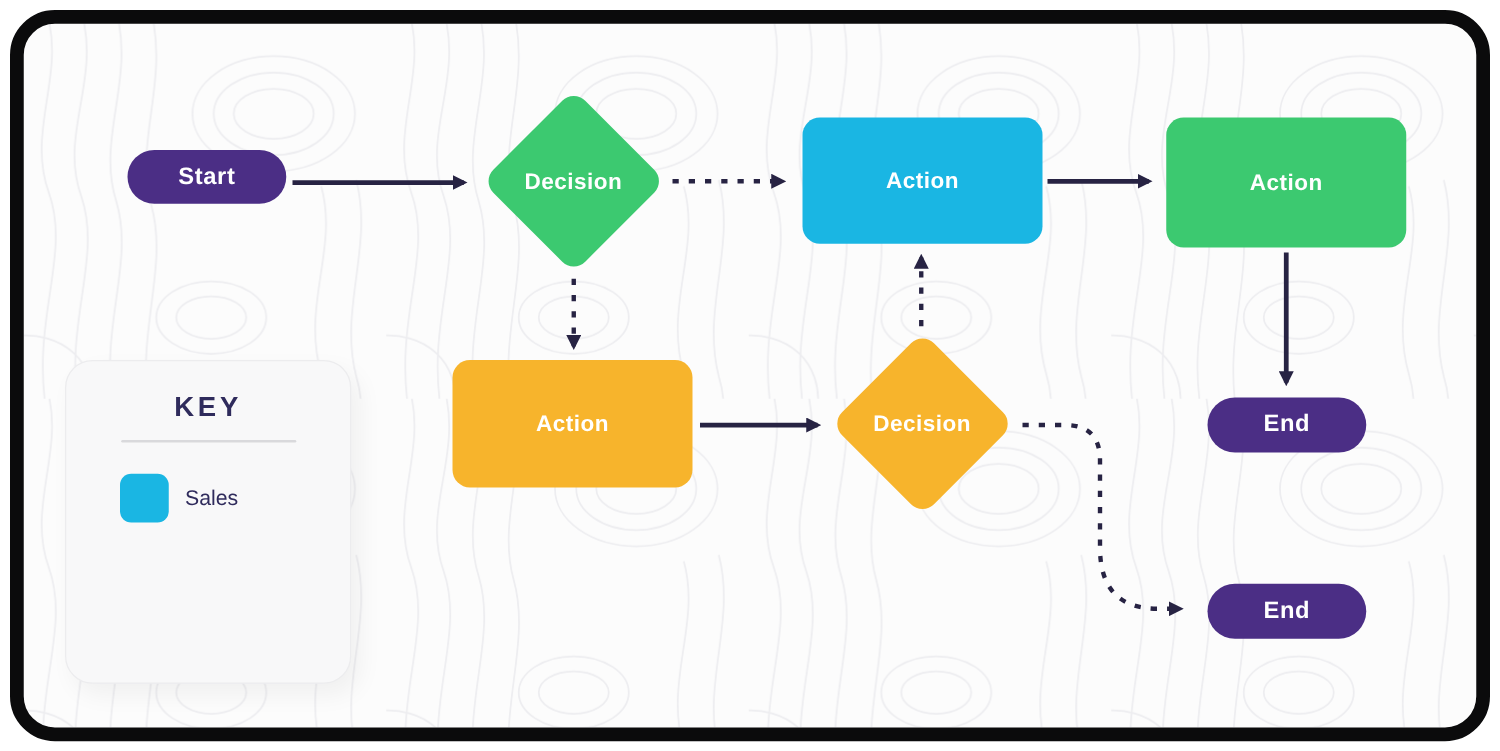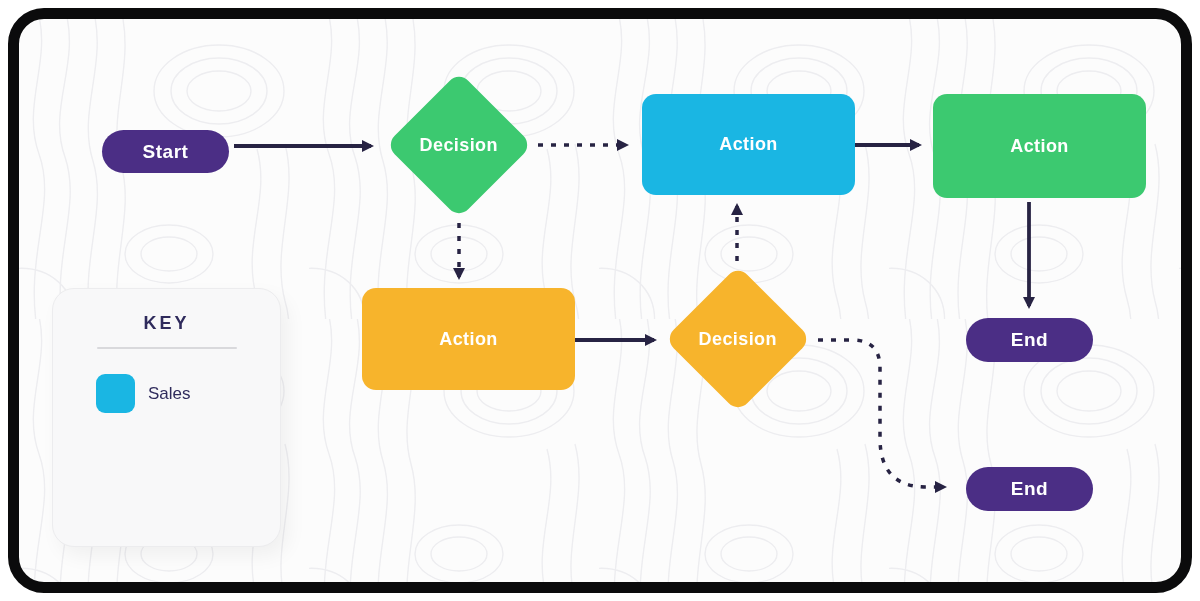--- a/index.html
+++ b/index.html
@@ -11,34 +11,34 @@
   .texture-wrap svg{display:block;width:100%;height:100%;}
   
   .frame-border{position:absolute;left:8px;top:8px;right:8px;bottom:8px;
                 border:11px solid #0b0b0c;border-radius:36px;pointer-events:none;z-index:5;}
   
   .edges{position:absolute;left:0;top:0;z-index:2;}
   
   .node{position:absolute;display:flex;align-items:center;justify-content:center;
         color:#ffffff;font-weight:bold;z-index:3;box-sizing:border-box;}
   .pill{width:127px;height:43px;border-radius:22px;background:#4b2e85;font-size:19px;letter-spacing:.5px;}
-  .box{width:213px;height:101px;border-radius:14px;font-size:18px;letter-spacing:.4px;}
+  .box{width:192px;height:101px;border-radius:14px;font-size:18px;letter-spacing:.4px;}
   .box-sales{background:#1ab6e3;}
   .box-marketing{background:#3cc970;}
   .box-operations{background:#f7b42c;}
   .diamond{position:absolute;width:104px;height:104px;border-radius:13px;
            transform:rotate(45deg);z-index:3;display:flex;align-items:center;justify-content:center;}
   .diamond-marketing{background:#3cc970;}
   .diamond-operations{background:#f7b42c;}
   .dtext{transform:rotate(-45deg);color:#fff;font-weight:bold;font-size:18px;letter-spacing:.4px;white-space:nowrap;}
   
   .key{position:absolute;left:52px;top:288px;width:229px;height:259px;z-index:3;
        background:#f8f8f9;border:1px solid #ececee;border-radius:22px;
        box-shadow:7px 9px 20px rgba(0,0,0,0.05);box-sizing:border-box;}
-  .key-title{margin:24px 0 5px 0;text-align:center;font-size:18px;font-weight:bold;
+  .key-title{margin:24px 0 5px 0;text-align:center;font-size:22px;font-weight:bold;
              letter-spacing:3px;color:#2f2b5c;}
   .key-divider{width:140px;height:2px;background:#d9d9dc;margin:13px auto 0 auto;border-radius:1px;}
   .key-items{margin:25px 0 0 43px;display:flex;flex-direction:column;gap:15px;}
   .key-item{display:flex;align-items:center;}
   .sw{width:39px;height:39px;border-radius:9px;flex:0 0 auto;}
   .sw-sales{background:#1ab6e3;}
   .sw-operations{background:#f7b42c;}
   .sw-marketing{background:#3cc970;}
   .key-label{margin-left:13px;font-size:17px;color:#2f2b5c;font-weight:500;}
 </style>
@@ -85,21 +85,21 @@
       <path d="M459,223 V277" stroke-width="3.5" stroke-dasharray="5 8" marker-end="url(#ah)"></path>
       <path d="M560,340 H654" stroke-width="3.8" marker-end="url(#ah)"></path>
       <path d="M737,261 V206" stroke-width="3.5" stroke-dasharray="5 8" marker-end="url(#ah)"></path>
       <path d="M1029,202 V306" stroke-width="3.8" marker-end="url(#ah)"></path>
       <path d="M818,340 H852 Q880,340 880,368 V438 Q880,487 926,487 H944" stroke-width="3.5" stroke-dasharray="5 8" marker-end="url(#ah)"></path>
     </g>
   </svg>
 
   <div class="frame-border"></div>
 
-  <div class="node pill" style="left:102px;top:130px;">Start</div>
+  <div class="node pill" style="left:102px;top:120px;">Start</div>
 
   <div class="diamond diamond-marketing" style="left:407px;top:93px;">
     <span class="dtext">Decision</span>
   </div>
 
   <div class="node box box-sales" style="left:642px;top:94px;">Action</div>
 
   <div class="node box box-marketing" style="left:933px;top:94px;height:104px;">Action</div>
 
   <div class="node pill" style="left:966px;top:318px;height:44px;">End</div>

